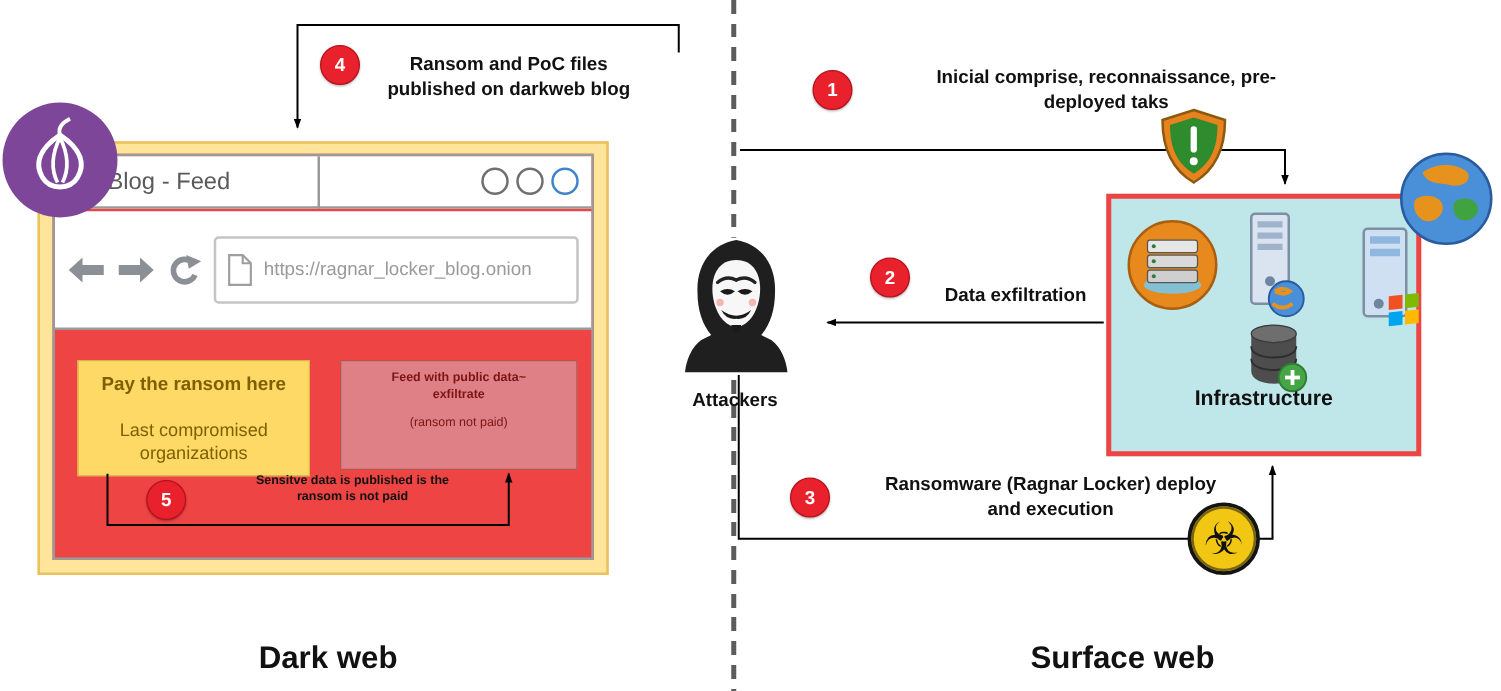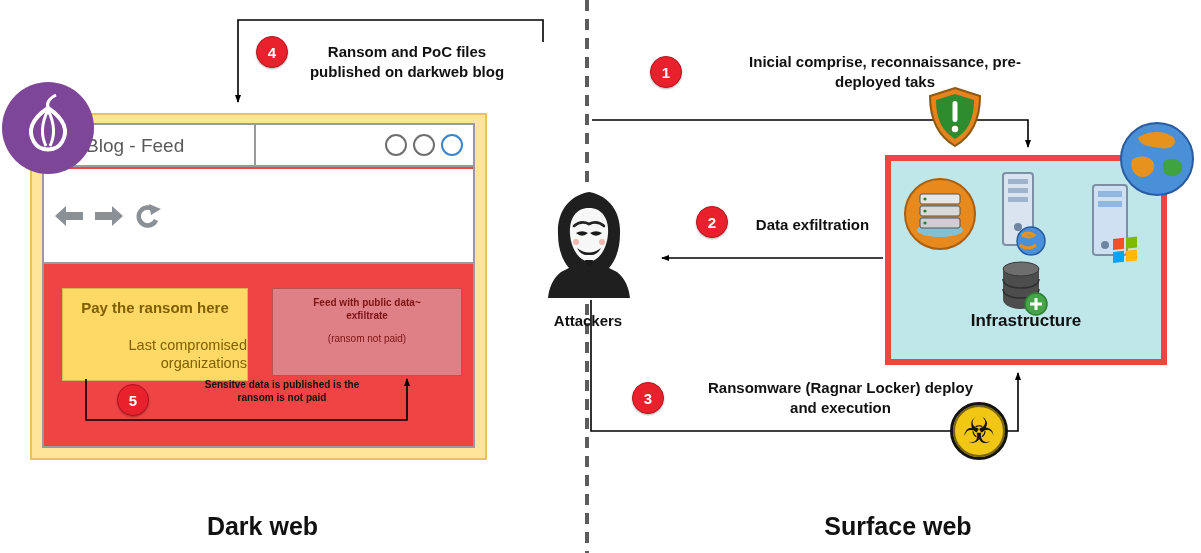--- a/index.html
+++ b/index.html
@@ -26,41 +26,41 @@
   .toolbar { position:absolute; left:0; top:44px; width:100%; height:95px; border-bottom:2px solid #9a9a9a;
              display:flex; align-items:center; gap:10px; padding:0 10px; background:#fff; }
   .addr { flex:1; height:54px; border:2px solid #c4c4c4; border-radius:4px;
           display:flex; align-items:center; gap:8px; padding:0 8px; min-width:0; }
   .url  { color:#9a9a9a; font-size:15px; white-space:nowrap; overflow:hidden; }
 
   .ransom-box { position:absolute; left:18px; top:163px; width:186px; height:93px; background:#ffd966;
                 border:1px solid #d8b84e; color:#7f6000; text-align:center; padding-top:10px;
                 font-size:14.5px; line-height:1.25; }
   .ransom-box .t { font-weight:bold; font-size:15px; margin-bottom:18px; }
-  .ransom-box .b { white-space:pre-line;text-align:right; }
+  .ransom-box .b { white-space:pre-line; }
   .feed-box { position:absolute; left:228px; top:163px; width:190px; height:88px; background:#de8085;
               border:1px solid #b85450; color:#7c1416; text-align:center; padding-top:8px;
               font-size:10px; line-height:1.25; }
   .feed-box .t { font-weight:bold; white-space:pre-line; }
   .feed-box .n { margin-top:11px; }
 
   
-  .infra { left:885px; top:155px; width:282px; height:210px; background:#bfe6e9; border:6px solid #ef4444; }
+  .infra { left:885px; top:155px; width:252px; height:210px; background:#bfe6e9; border:4px solid #ef4444; }
   .infra-label { position:absolute; left:0; top:150px; width:100%; text-align:center; font-weight:bold; font-size:17px; }
 
   
   .badge { width:32px; height:32px; border-radius:50%; background:#e8212c; border:1px solid #b5121c;
            color:#fff; font-weight:bold; font-size:15px; display:flex; align-items:center; justify-content:center;
            z-index:3; box-shadow:0 1px 2px rgba(0,0,0,.3); }
   .b1 { left:650px; top:56px; }  .b2 { left:696px; top:206px; }
   .b3 { left:632px; top:382px; } .b4 { left:256px; top:36px; }
   .b5 { left:117px; top:384px; }
   .step-text { font-weight:bold; font-size:15px; white-space:pre-line; text-align:center; z-index:3; line-height:1.3; }
   .t1 { left:690px; top:52px;  width:390px; }
-  .t2 { left:730px; top:215px; width:165px; }
+  .t2 { left:730px; top:227px; width:165px; }
   .t3 { left:668px; top:378px; width:345px; }
   .t4 { left:282px; top:42px;  width:250px; }
   .t5 { left:152px; top:378px; width:260px; font-size:10px; }
 
   .attackers-label { left:540px; top:312px; width:96px; text-align:center; font-weight:bold; font-size:15px; z-index:2; }
   .bottom-label { font-weight:bold; font-size:25px; text-align:center; }
 
   .icon { z-index:2; }
   .biohazard { left:950px; top:402px; width:58px; height:58px; border-radius:50%; background:#f2c714;
                border:3px solid #141414; box-shadow:inset 0 0 0 2px rgba(20,20,20,.55);
@@ -94,20 +94,27 @@
       <svg width="30" height="22" viewBox="0 0 30 22">
         <path d="M1 11 L12 1 V7 H29 V15 H12 V21 Z" fill="#8b9096"></path>
       </svg>
       <svg width="30" height="22" viewBox="0 0 30 22">
         <path d="M29 11 L18 1 V7 H1 V15 H18 V21 Z" fill="#8b9096"></path>
       </svg>
       <svg width="27" height="26" viewBox="0 0 27 26">
         <path d="M20 7 A9 9 0 1 0 22 17" fill="none" stroke="#8b9096" stroke-width="4.5"></path>
         <path d="M15 1 L27 6 L17 12 Z" fill="#8b9096"></path>
       </svg>
+      <div class="addr">
+        <svg width="22" height="26" viewBox="0 0 20 24">
+          <path d="M2 1 h10 l6 6 v16 h-16 z" fill="#fff" stroke="#9e9e9e" stroke-width="1.6"></path>
+          <path d="M12 1 v6 h6" fill="none" stroke="#9e9e9e" stroke-width="1.6"></path>
+        </svg>
+        <span class="url">https://ragnar_locker_blog.onion</span>
+      </div>
     </div>
     <div class="ransom-box">
       <div class="t">Pay the ransom here</div>
       <div class="b">Last compromised
 organizations</div>
     </div>
     <div class="feed-box">
       <div class="t">Feed with public data~
 exfiltrate</div>
       <div class="n">(ransom not paid)</div>

